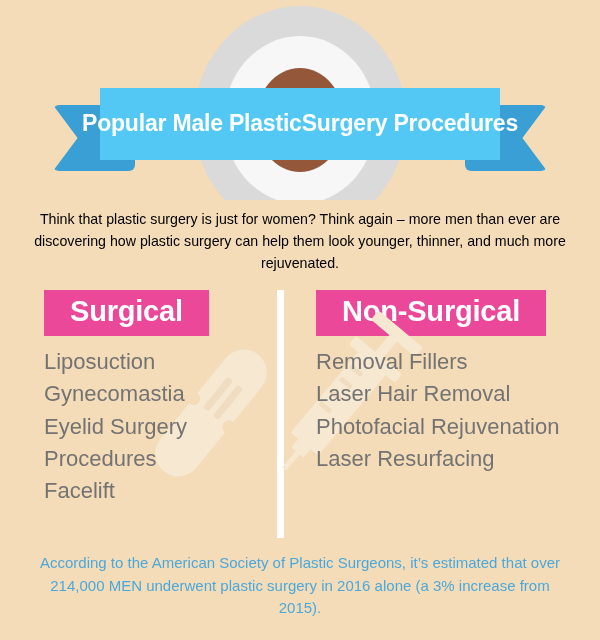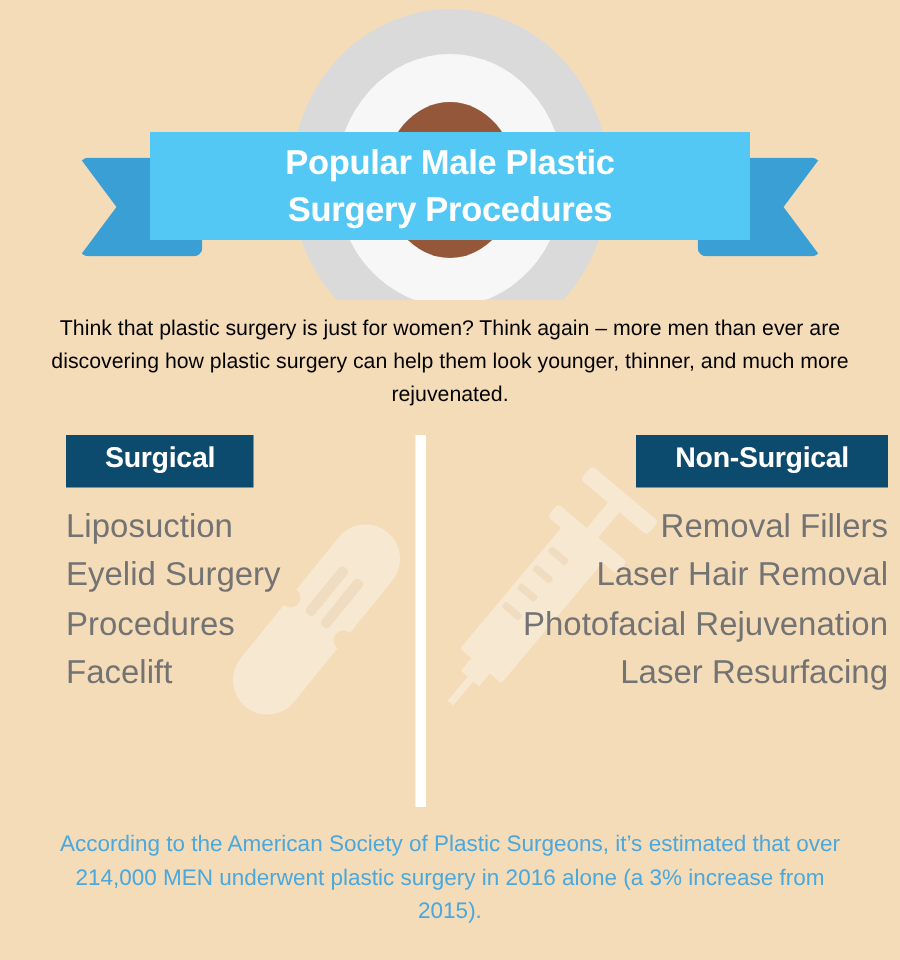--- a/index.html
+++ b/index.html
@@ -65,21 +65,21 @@
     clip-path: polygon(0 0, 100% 0, 70% 50%, 100% 100%, 0 100%);
   }
   .ribbon-band {
     position: absolute;
     top: 88px;
     left: 100px;
     width: 400px;
     height: 72px;
     background: #54c8f5;
     display: flex;
-    flex-direction: column;
+    flex-direction: row;
     align-items: center;
     justify-content: center;
   }
   .ribbon-line {
     color: #ffffff;
     font-size: 23px;
     font-weight: bold;
     line-height: 1.36;
     letter-spacing: -0.2px;
     white-space: nowrap;
@@ -114,27 +114,27 @@
     width: 7px;
     height: 248px;
     background: #ffffff;
   }
   .col {
     position: absolute;
     top: 0;
     width: 262px;
   }
   .col-left { left: 18px; text-align: left; }
-  .col-right { left: 332px; text-align: right; }
+  .col-right { left: 316px; }
 
   .col-head {
     display: inline-block;
-    background: #0c4a6e;
+    background: #ec4899;
     color: #ffffff;
-    font-size: 19px;
+    font-size: 29px;
     font-weight: bold;
     letter-spacing: -0.2px;
     padding: 6px 26px 8px 26px;
     line-height: 1.1;
   }
   .col-left .col-head { margin-left: 26px; }
   .col-right .col-head { margin-right: 2px; }
 
   .proc-list {
     list-style: none;
@@ -295,20 +295,21 @@
     <div class="watermark wm-bandage">
       <div class="pad"></div>
       <div class="stripe s1"></div>
       <div class="stripe s2"></div>
       <div class="waist-l"></div>
       <div class="waist-r"></div>
     </div>
 
     <ul class="proc-list">
       <li>Liposuction</li>
+      <li>Gynecomastia</li>
       <li>Eyelid Surgery</li>
       <li>Procedures</li>
       <li>Facelift</li>
     </ul>
   </div>
 
   <div class="col col-right">
     <div class="col-head">Non-Surgical</div>
 
     <div class="watermark wm-syringe">

